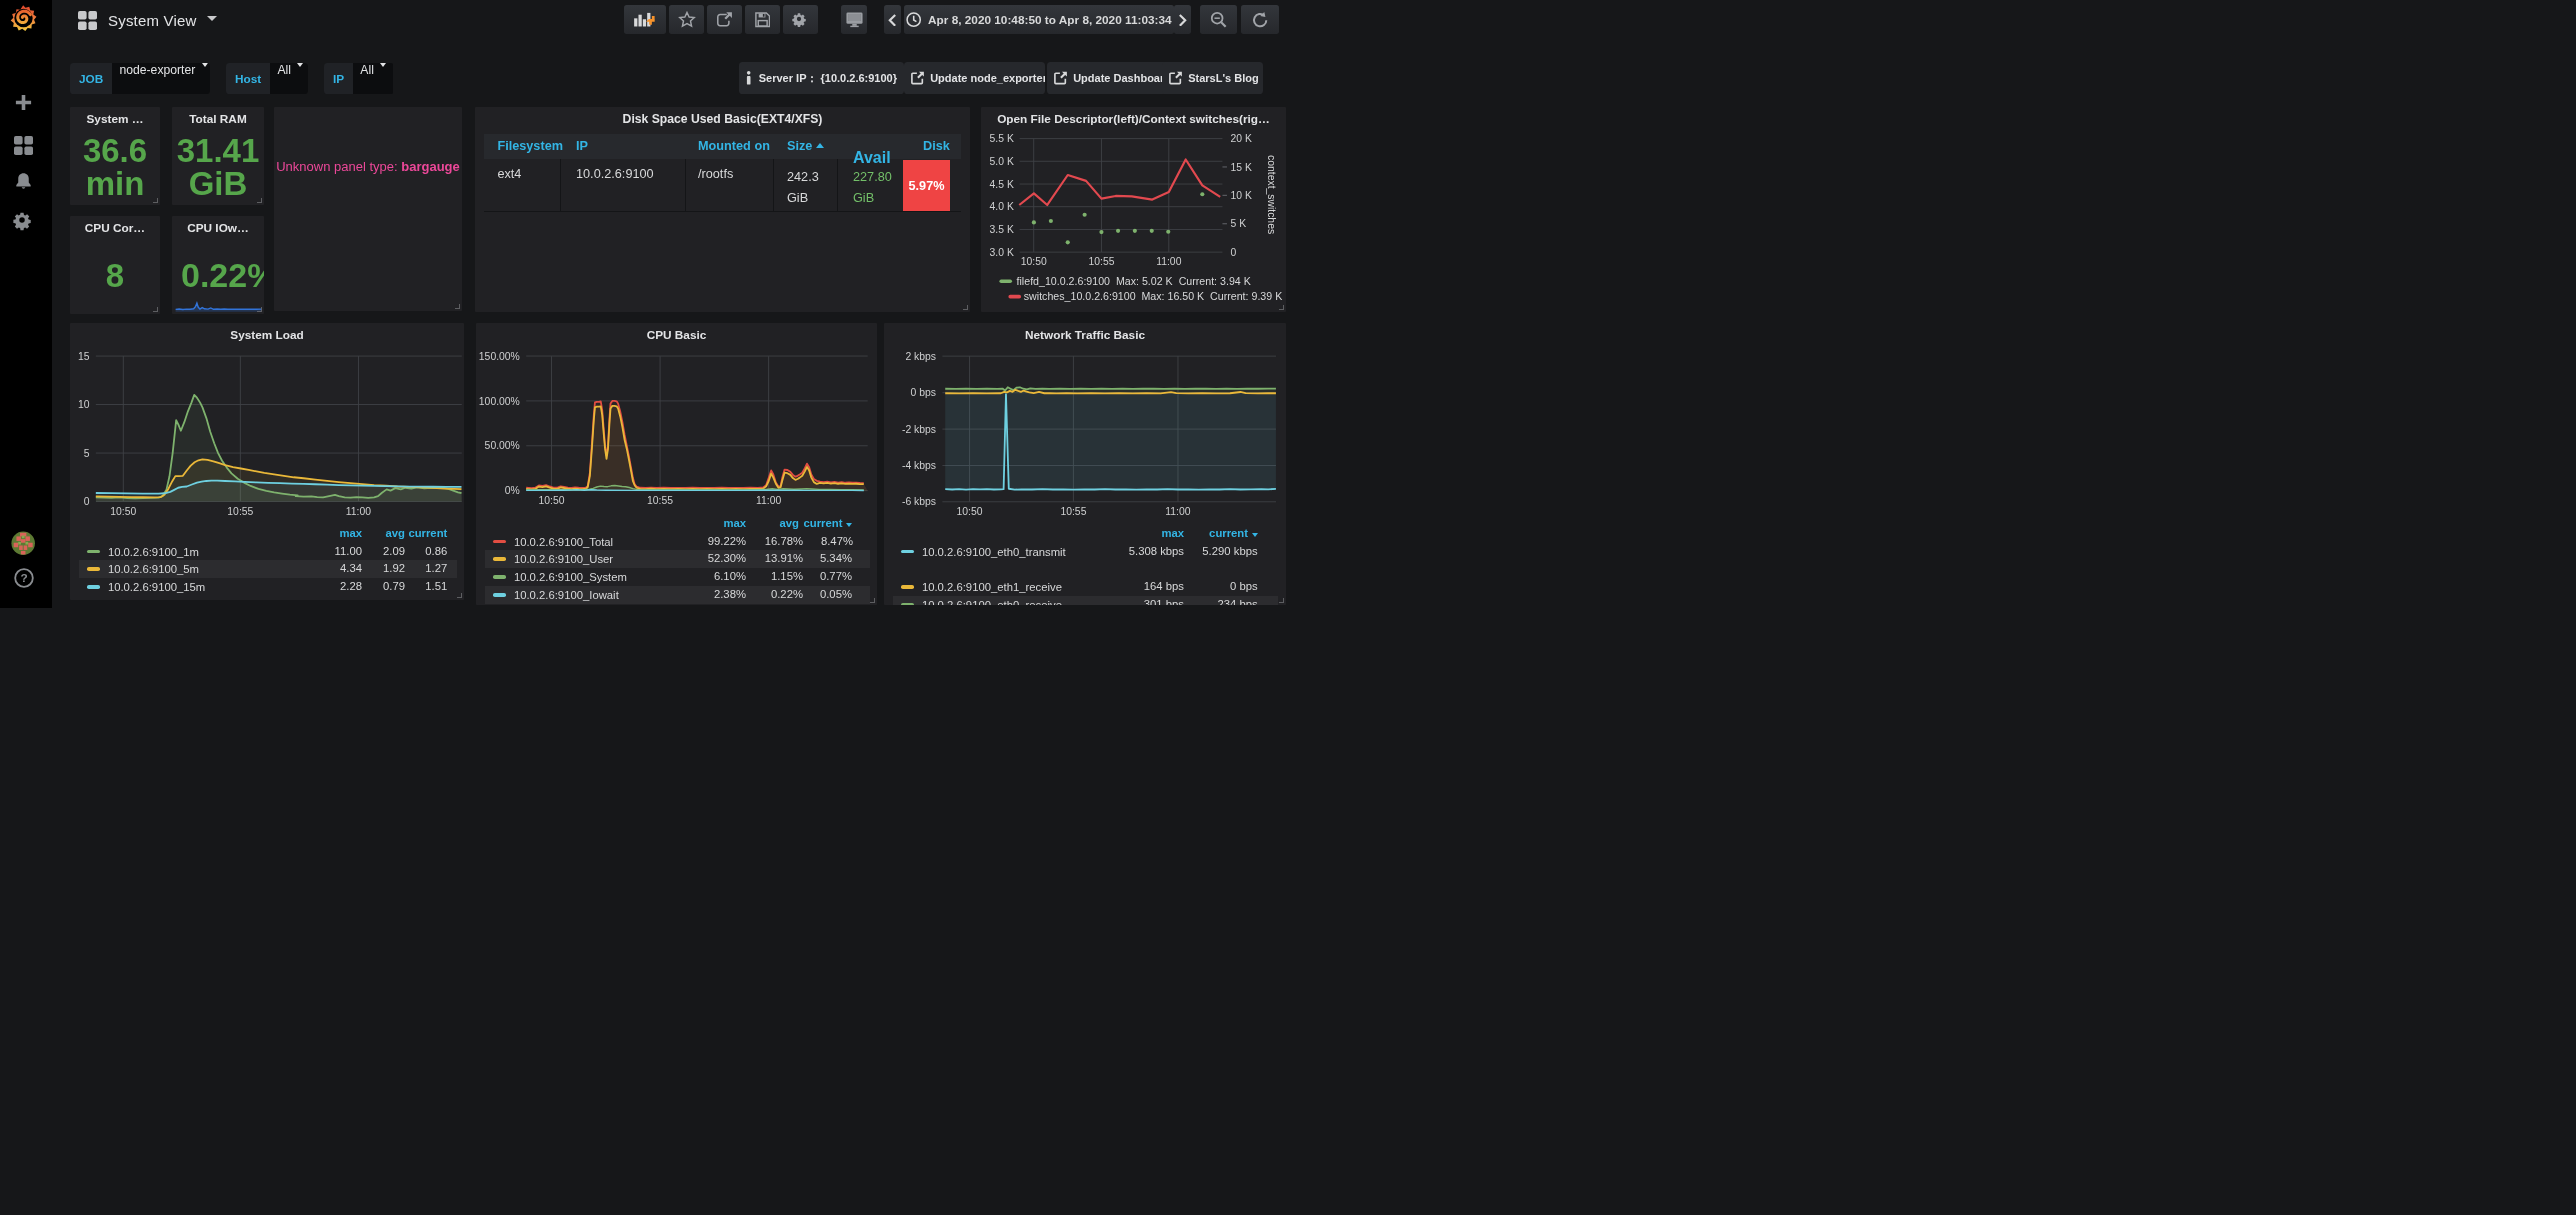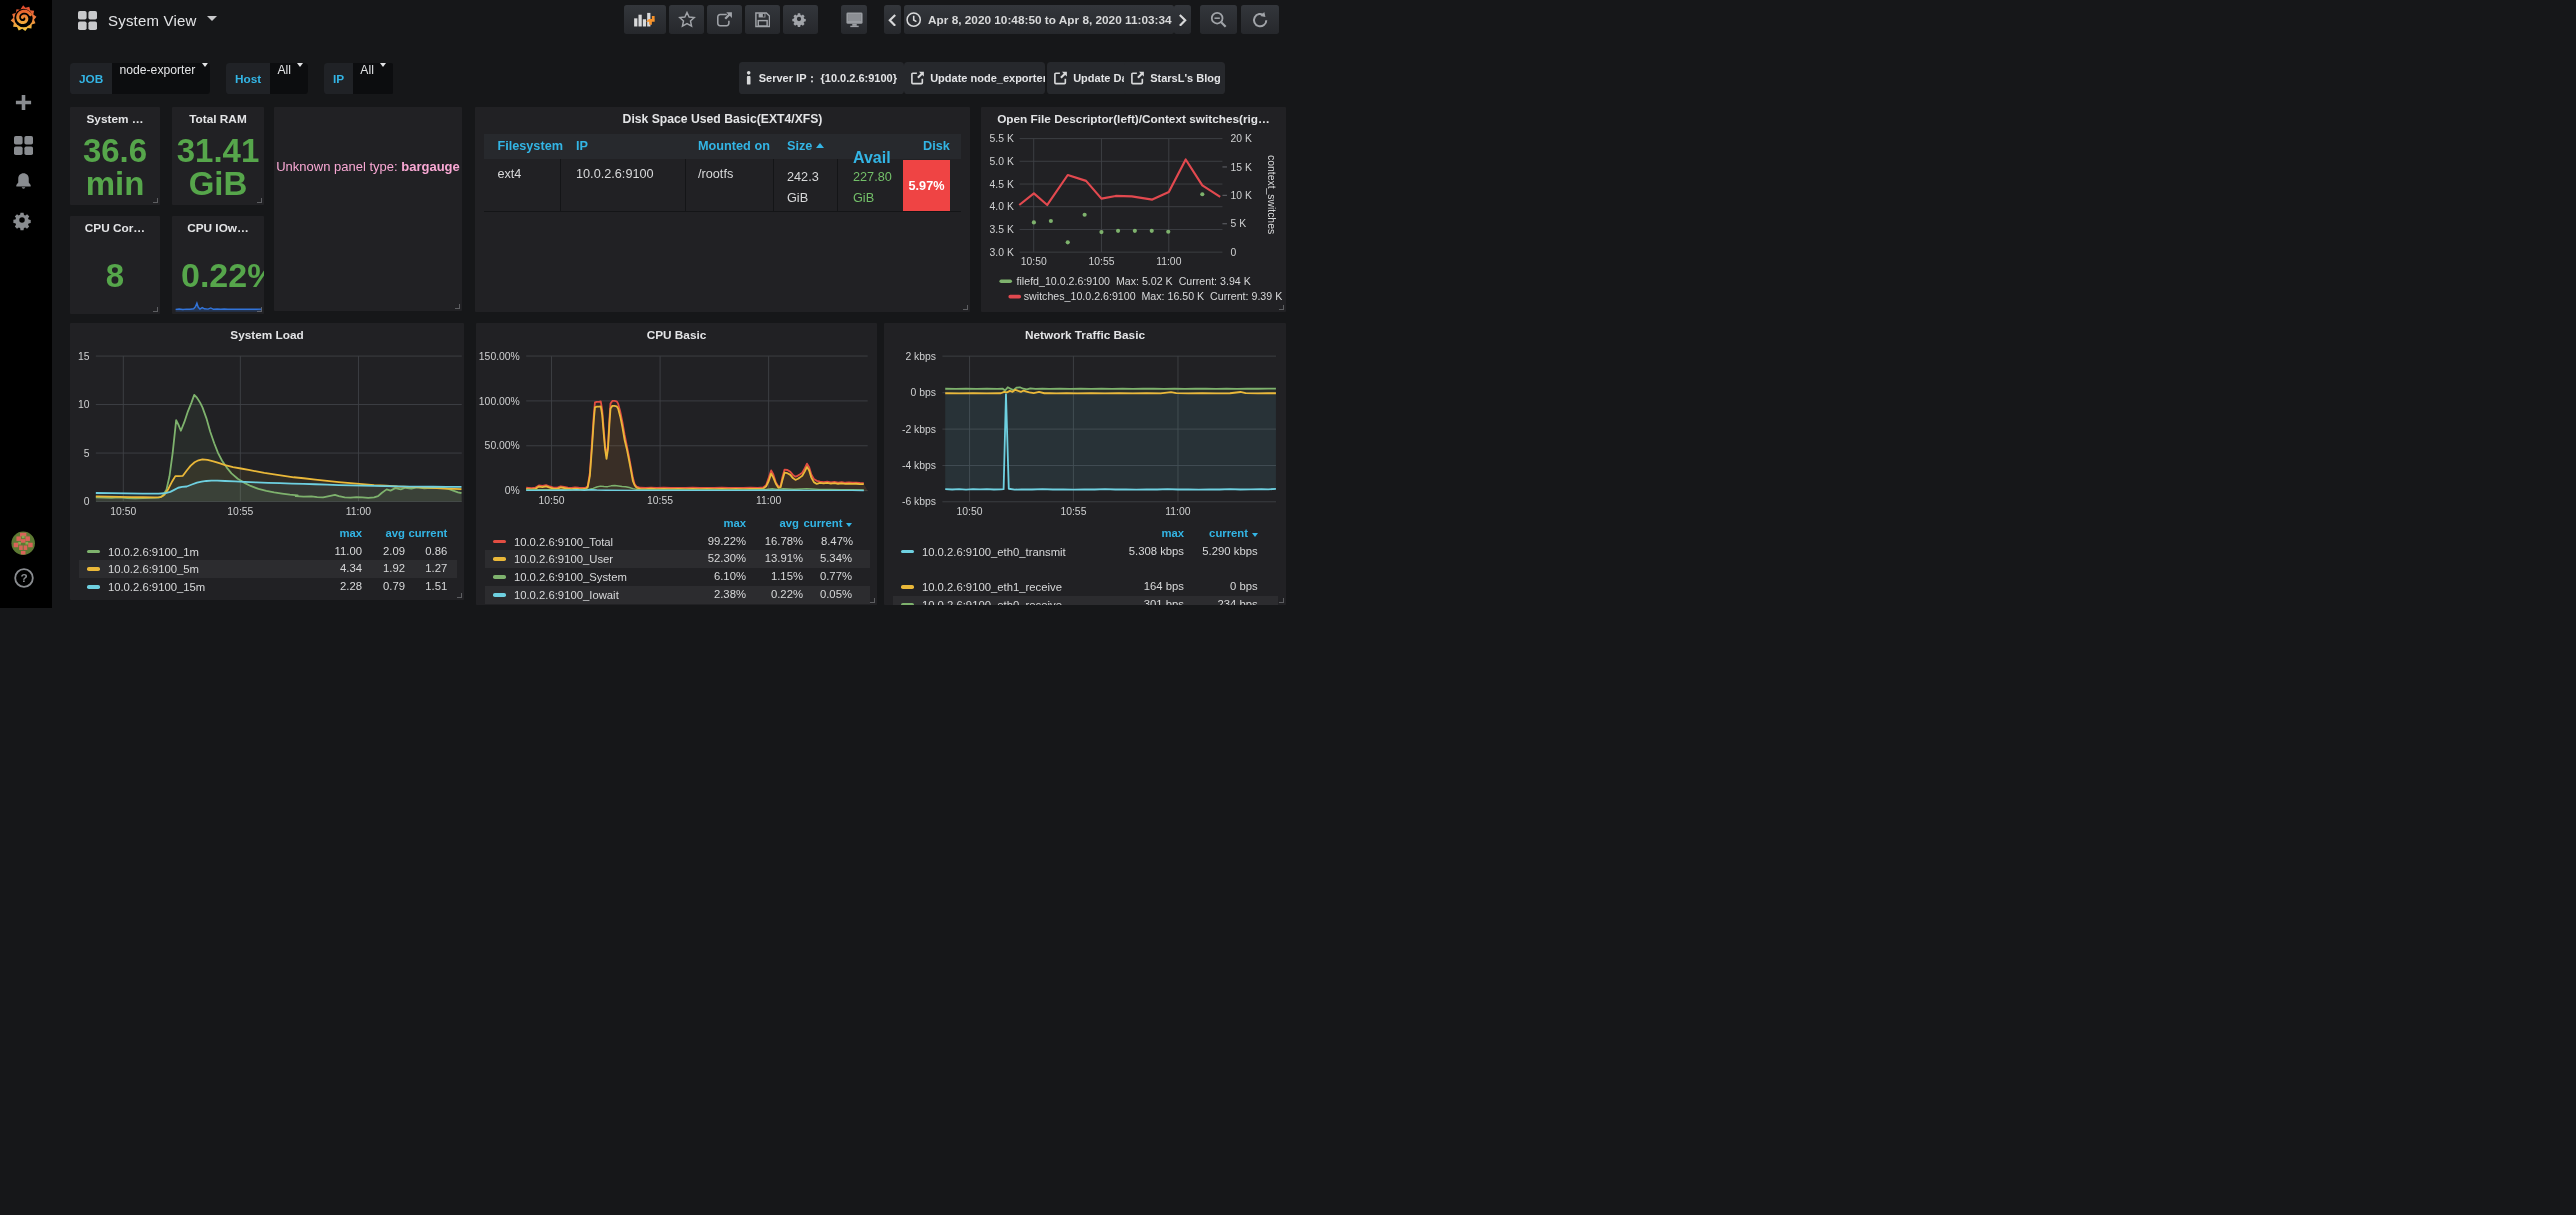--- a/index.html
+++ b/index.html
@@ -196,21 +196,21 @@
       <rect x="1" y="5.5" width="4" height="9.5" rx="1" fill="#d8d9da"></rect>
     </svg>Server IP： {10.0.2.6:9100}</div>
 <div class="lbox" style="left:904px;width:141px"><svg width="13.6" height="13.6" viewBox="0 0 15 15" style="position:static;flex:none;margin-right:5.4px">
       <path fill="none" stroke="#d8d9da" stroke-width="1.8" d="M12.5 8.5V13a1 1 0 0 1-1 1H2a1 1 0 0 1-1-1V3.5a1 1 0 0 1 1-1h4.5"></path>
 <path fill="#d8d9da" d="M8.8 0.8h5.4v5.4l-1.9-1.9-3.9 3.9-1.6-1.6 3.9-3.9z"></path>
     </svg>Update node_exporter</div>
 <div class="lbox" style="left:1047px;width:138px"><svg width="13.6" height="13.6" viewBox="0 0 15 15" style="position:static;flex:none;margin-right:5.4px">
       <path fill="none" stroke="#d8d9da" stroke-width="1.8" d="M12.5 8.5V13a1 1 0 0 1-1 1H2a1 1 0 0 1-1-1V3.5a1 1 0 0 1 1-1h4.5"></path>
 <path fill="#d8d9da" d="M8.8 0.8h5.4v5.4l-1.9-1.9-3.9 3.9-1.6-1.6 3.9-3.9z"></path>
     </svg>Update Dashboards</div>
-<div class="lbox" style="left:1124px;width:101px"><svg width="13.6" height="13.6" viewBox="0 0 15 15" style="position:static;flex:none;margin-right:5.4px">
+<div class="lbox" style="left:1162px;width:101px"><svg width="13.6" height="13.6" viewBox="0 0 15 15" style="position:static;flex:none;margin-right:5.4px">
       <path fill="none" stroke="#d8d9da" stroke-width="1.8" d="M12.5 8.5V13a1 1 0 0 1-1 1H2a1 1 0 0 1-1-1V3.5a1 1 0 0 1 1-1h4.5"></path>
 <path fill="#d8d9da" d="M8.8 0.8h5.4v5.4l-1.9-1.9-3.9 3.9-1.6-1.6 3.9-3.9z"></path>
     </svg>StarsL's Blog</div>
 <div class="panel" style="left:70px;top:107px;width:90px;height:98px">
     <div class="ptitle">System …</div>
     <div class="statv" style="top:27px">36.6<br>min</div>
     <div class="corner"></div>
   </div>
 <div class="panel" style="left:172px;top:107px;width:92px;height:98px">
     <div class="ptitle">Total RAM</div>
@@ -225,21 +225,21 @@
 <div class="panel" style="left:172px;top:216px;width:92px;height:98px">
     <div class="ptitle">CPU IOw…</div>
     <div class="statv" style="top:43px"><span style="white-space:nowrap;position:relative;left:9px;font-size:34px">0.22%</span></div>
     <svg style="left:0;top:0" width="92" height="98" viewBox="0 0 102 108">
 <polygon fill="rgba(50,116,217,0.25)" points="4,103.2 8,102.7 12,103.3 16,102.9 20,103.1 24,102.6 26,100.2 27.6,96.2 29,100.6 31,102.9 33.5,101.2 36,102.6 40,102.9 43,101.6 46,103.1 50,102.7 54,103.1 58,102.8 62,103.1 66,102.9 70,103.1 74,102.9 78,103.1 82,102.9 86,103.1 90,103.0 94,103.1 99,102.9 99,105.8 4,105.8"></polygon>
 <polyline fill="none" stroke="#3274d9" stroke-width="1.6" points="4,103.2 8,102.7 12,103.3 16,102.9 20,103.1 24,102.6 26,100.2 27.6,96.2 29,100.6 31,102.9 33.5,101.2 36,102.6 40,102.9 43,101.6 46,103.1 50,102.7 54,103.1 58,102.8 62,103.1 66,102.9 70,103.1 74,102.9 78,103.1 82,102.9 86,103.1 90,103.0 94,103.1 99,102.9"></polyline>
     </svg>
     <div class="corner"></div>
   </div>
 <div class="panel" style="left:274px;top:107px;width:188px;height:204px">
-<div class="abs" style="left:0;right:0;top:52px;text-align:center;font-size:13px;color:#f9a8d4">Unknown panel type: <b>bargauge</b></div>
+<div class="abs" style="left:0;right:0;top:52px;text-align:center;font-size:13px;color:#ec4899">Unknown panel type: <b>bargauge</b></div>
 <div class="corner"></div>
   </div>
 <div class="panel" style="left:475px;top:107px;width:495px;height:205px">
 <div class="ptitle" style="font-size:12.2px">Disk Space Used Basic(EXT4/XFS)</div>
 <div class="abs" style="left:9px;right:9px;top:27px;height:25px;background:#27292d"></div>
 <div class="abs lhead" style="left:22.4px;top:32px;font-size:12.7px">Filesystem</div>
 <div class="abs lhead" style="left:101px;top:32px;font-size:12.7px">IP</div>
 <div class="abs lhead" style="left:223px;top:32px;font-size:12.7px">Mounted on</div>
 <div class="abs lhead" style="left:312px;top:32px;font-size:12.7px">Size <span style="display:inline-block;width:0;height:0;border-left:4.1px solid transparent;border-right:4.1px solid transparent;border-bottom:5px solid #33b5e5;position:relative;top:-1.8px"></span></div>
 <div class="abs lhead" style="left:378px;top:42px;font-size:16px">Avail</div>

